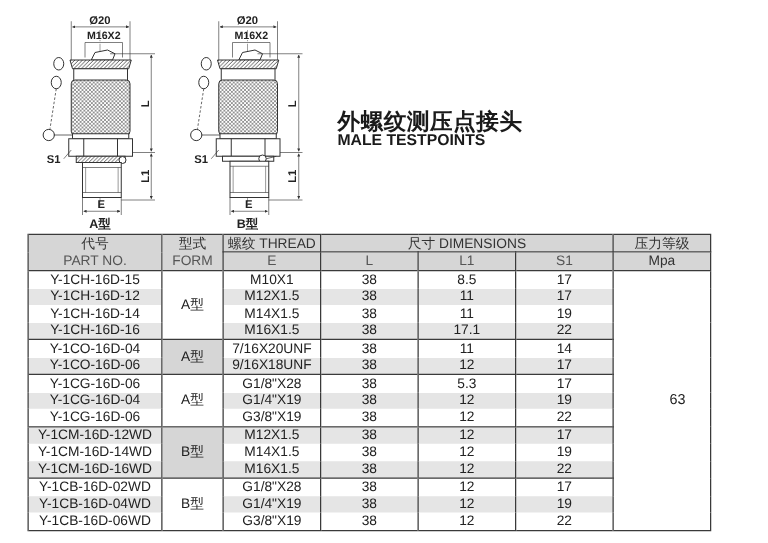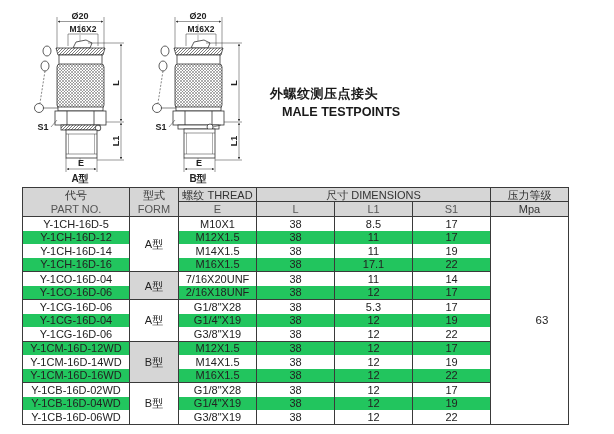--- a/index.html
+++ b/index.html
@@ -3,45 +3,45 @@
 <meta charset="utf-8">
 <style>
   html, body { margin:0; padding:0; }
   body {
     width:614px; height:434px; position:relative; overflow:hidden;
     background:#ffffff; font-family:"Liberation Sans", sans-serif; color:#222;
   }
   #drawings { position:absolute; left:0; top:0; }
   .dtext { font-family:"Liberation Sans", sans-serif; font-weight:bold; fill:#222; }
   .title-zh {
-    position:absolute; left:270px; top:85px; font-size:13px; font-weight:bold;
+    position:absolute; left:270px; top:85px; font-size:18px; font-weight:bold;
     letter-spacing:0.5px; color:#1a1a1a; white-space:nowrap;
   }
   .title-en {
-    position:absolute; left:282px; top:105px; font-size:12.6px; font-weight:bold;
+    position:absolute; left:270px; top:105px; font-size:12.6px; font-weight:bold;
     color:#1a1a1a; white-space:nowrap;
   }
   table.spec {
     position:absolute; left:22px; top:187px; width:546px;
     border-collapse:collapse; table-layout:fixed;
     border:1.5px solid #3a3a3a;
     font-size:11px; line-height:12px;
   }
   table.spec td, table.spec th {
     padding:0; text-align:center; vertical-align:middle;
     border-left:1px solid #3a3a3a; border-right:1px solid #3a3a3a;
     white-space:nowrap; overflow:hidden; font-weight:normal;
   }
   table.spec thead th { background:#d6d6d6; color:#333; }
   table.spec thead tr.h1 th { height:13px; }
   table.spec thead tr.h2 th { height:14px; color:#555; }
   table.spec thead tr.h1 th.split { border-bottom:1px solid #3a3a3a;text-align:center; }
   table.spec thead tr.h2 { border-bottom:1.5px solid #3a3a3a; }
   table.spec tbody td { height:13.5px; background:#ffffff; color:#222; }
-  table.spec tbody tr.g td.rc { background:#22c55e;text-align:center; }
+  table.spec tbody tr.g td.rc { background:#e5e5e5;text-align:center; }
   table.spec tbody tr.grp-start td { border-top:1.5px solid #3a3a3a; }
   table.spec tbody td.form-cell { background:#ffffff; }
   table.spec tbody td.form-cell.shaded { background:#d6d6d6; }
   table.spec tbody td.pressure-cell { background:#ffffff; font-size:11.5px; border-top:none;padding-left:25px; }
   .hl { display:block; line-height:14px; }
 </style>
 </head>
 <body>
 
 <svg id="drawings" width="260" height="190" viewBox="0 0 260 190">
@@ -189,21 +189,21 @@
       <th>E</th>
       <th>L</th>
       <th>L1</th>
       <th>S1</th>
       <th style="color:#333">Mpa</th>
     </tr>
   </thead>
   <tbody>
 
     <tr class="w grp-start">
-      <td class="rc">Y-1CH-16D-5</td>
+      <td class="rc">Y-1CH-16D-15</td>
       <td rowspan="4" class="form-cell">A型</td>
       <td class="rc">M10X1</td>
       <td class="rc">38</td>
       <td class="rc">8.5</td>
       <td class="rc">17</td>
       <td rowspan="15" class="pressure-cell">63</td>
     </tr>
     <tr class="g">
       <td class="rc">Y-1CH-16D-12</td>
       <td class="rc">M12X1.5</td>
@@ -229,21 +229,21 @@
     <tr class="w grp-start">
       <td class="rc">Y-1CO-16D-04</td>
       <td rowspan="2" class="form-cell shaded">A型</td>
       <td class="rc">7/16X20UNF</td>
       <td class="rc">38</td>
       <td class="rc">11</td>
       <td class="rc">14</td>
     </tr>
     <tr class="g">
       <td class="rc">Y-1CO-16D-06</td>
-      <td class="rc">2/16X18UNF</td>
+      <td class="rc">9/16X18UNF</td>
       <td class="rc">38</td>
       <td class="rc">12</td>
       <td class="rc">17</td>
     </tr>
 
     <tr class="w grp-start">
       <td class="rc">Y-1CG-16D-06</td>
       <td rowspan="3" class="form-cell">A型</td>
       <td class="rc">G1/8"X28</td>
       <td class="rc">38</td>

